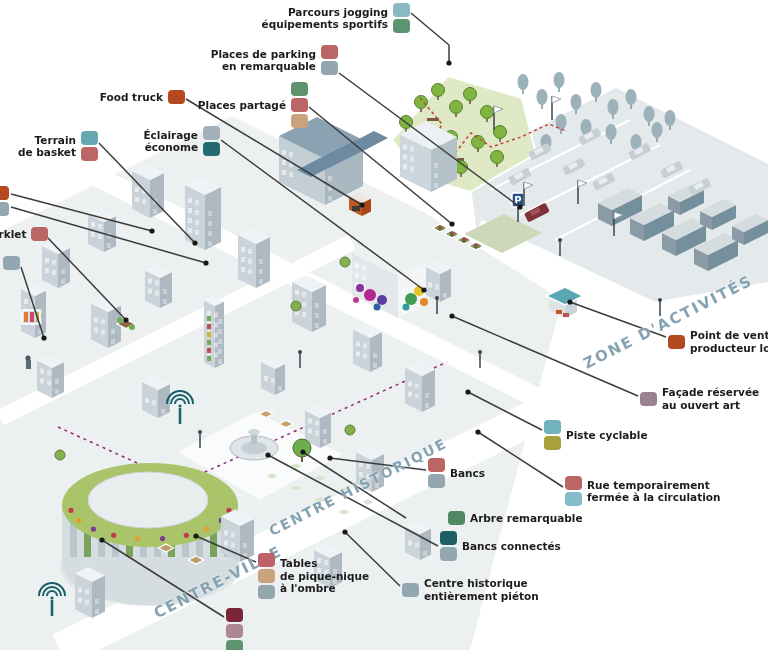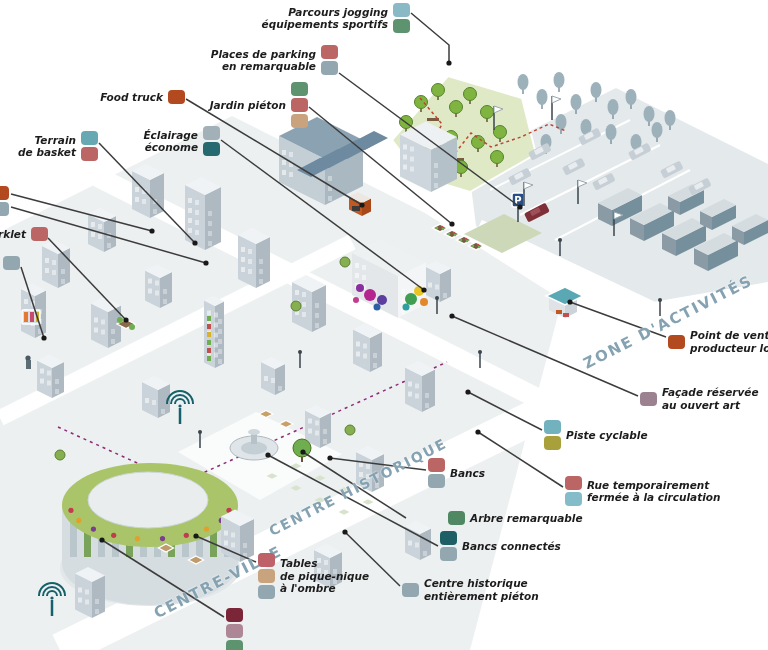--- a/index.html
+++ b/index.html
@@ -1,19 +1,19 @@
 <!DOCTYPE html>
 <html><head>
 <meta charset="utf-8">
 <style>
   html,body{margin:0;padding:0;background:#fff;}
   .canvas{position:relative;width:768px;height:650px;overflow:hidden;background:#ffffff;
           font-family:"DejaVu Sans",sans-serif;}
   svg.scene{position:absolute;left:0;top:0;}
-  .li{position:absolute;display:flex;gap:5px;align-items:center;z-index:5;font-style:italic;}
+  .li{position:absolute;display:flex;gap:5px;align-items:center;z-index:5;}
   .li .txt{font-size:10.5px;font-weight:bold;color:#1c1c1c;line-height:12.5px;white-space:nowrap;}
   .li.ra .txt{text-align:right;}
   .swcol{display:flex;flex-direction:column;gap:2px;}
   .sw{width:17px;height:14px;border-radius:4px;}
   .zone{position:absolute;font-weight:bold;color:#84a2b1;letter-spacing:2px;white-space:nowrap;
         transform:translate(-50%,-50%) rotate(-27deg);z-index:3;text-shadow:0 0 2px #fff;}
   .zone.z0{left:668px;top:322px;font-size:15px;}
   .zone.z1{left:358px;top:487px;font-size:14px;}
   .zone.z2{left:218px;top:582px;font-size:15px;}
 </style>
@@ -642,21 +642,21 @@
       <div class="li ra" style="right: 583px; top: 90px;">
         <div class="txt">
           <div>Food truck</div>
         </div>
         <div class="swcol">
           <div class="sw" style="background-color: rgb(179, 74, 31);"></div>
         </div>
       </div>
       <div class="li ra" style="right: 460px; top: 82px;">
         <div class="txt">
-          <div>Jardin piéton</div>
+          <div>Places partagé</div>
         </div>
         <div class="swcol">
           <div class="sw" style="background-color: rgb(94, 147, 112);"></div>
           <div class="sw" style="background-color: rgb(187, 101, 101);"></div>
           <div class="sw" style="background-color: rgb(200, 163, 125);"></div>
         </div>
       </div>
       <div class="li ra" style="right: 548px; top: 126px;">
         <div class="txt">
           <div>Éclairage</div>

